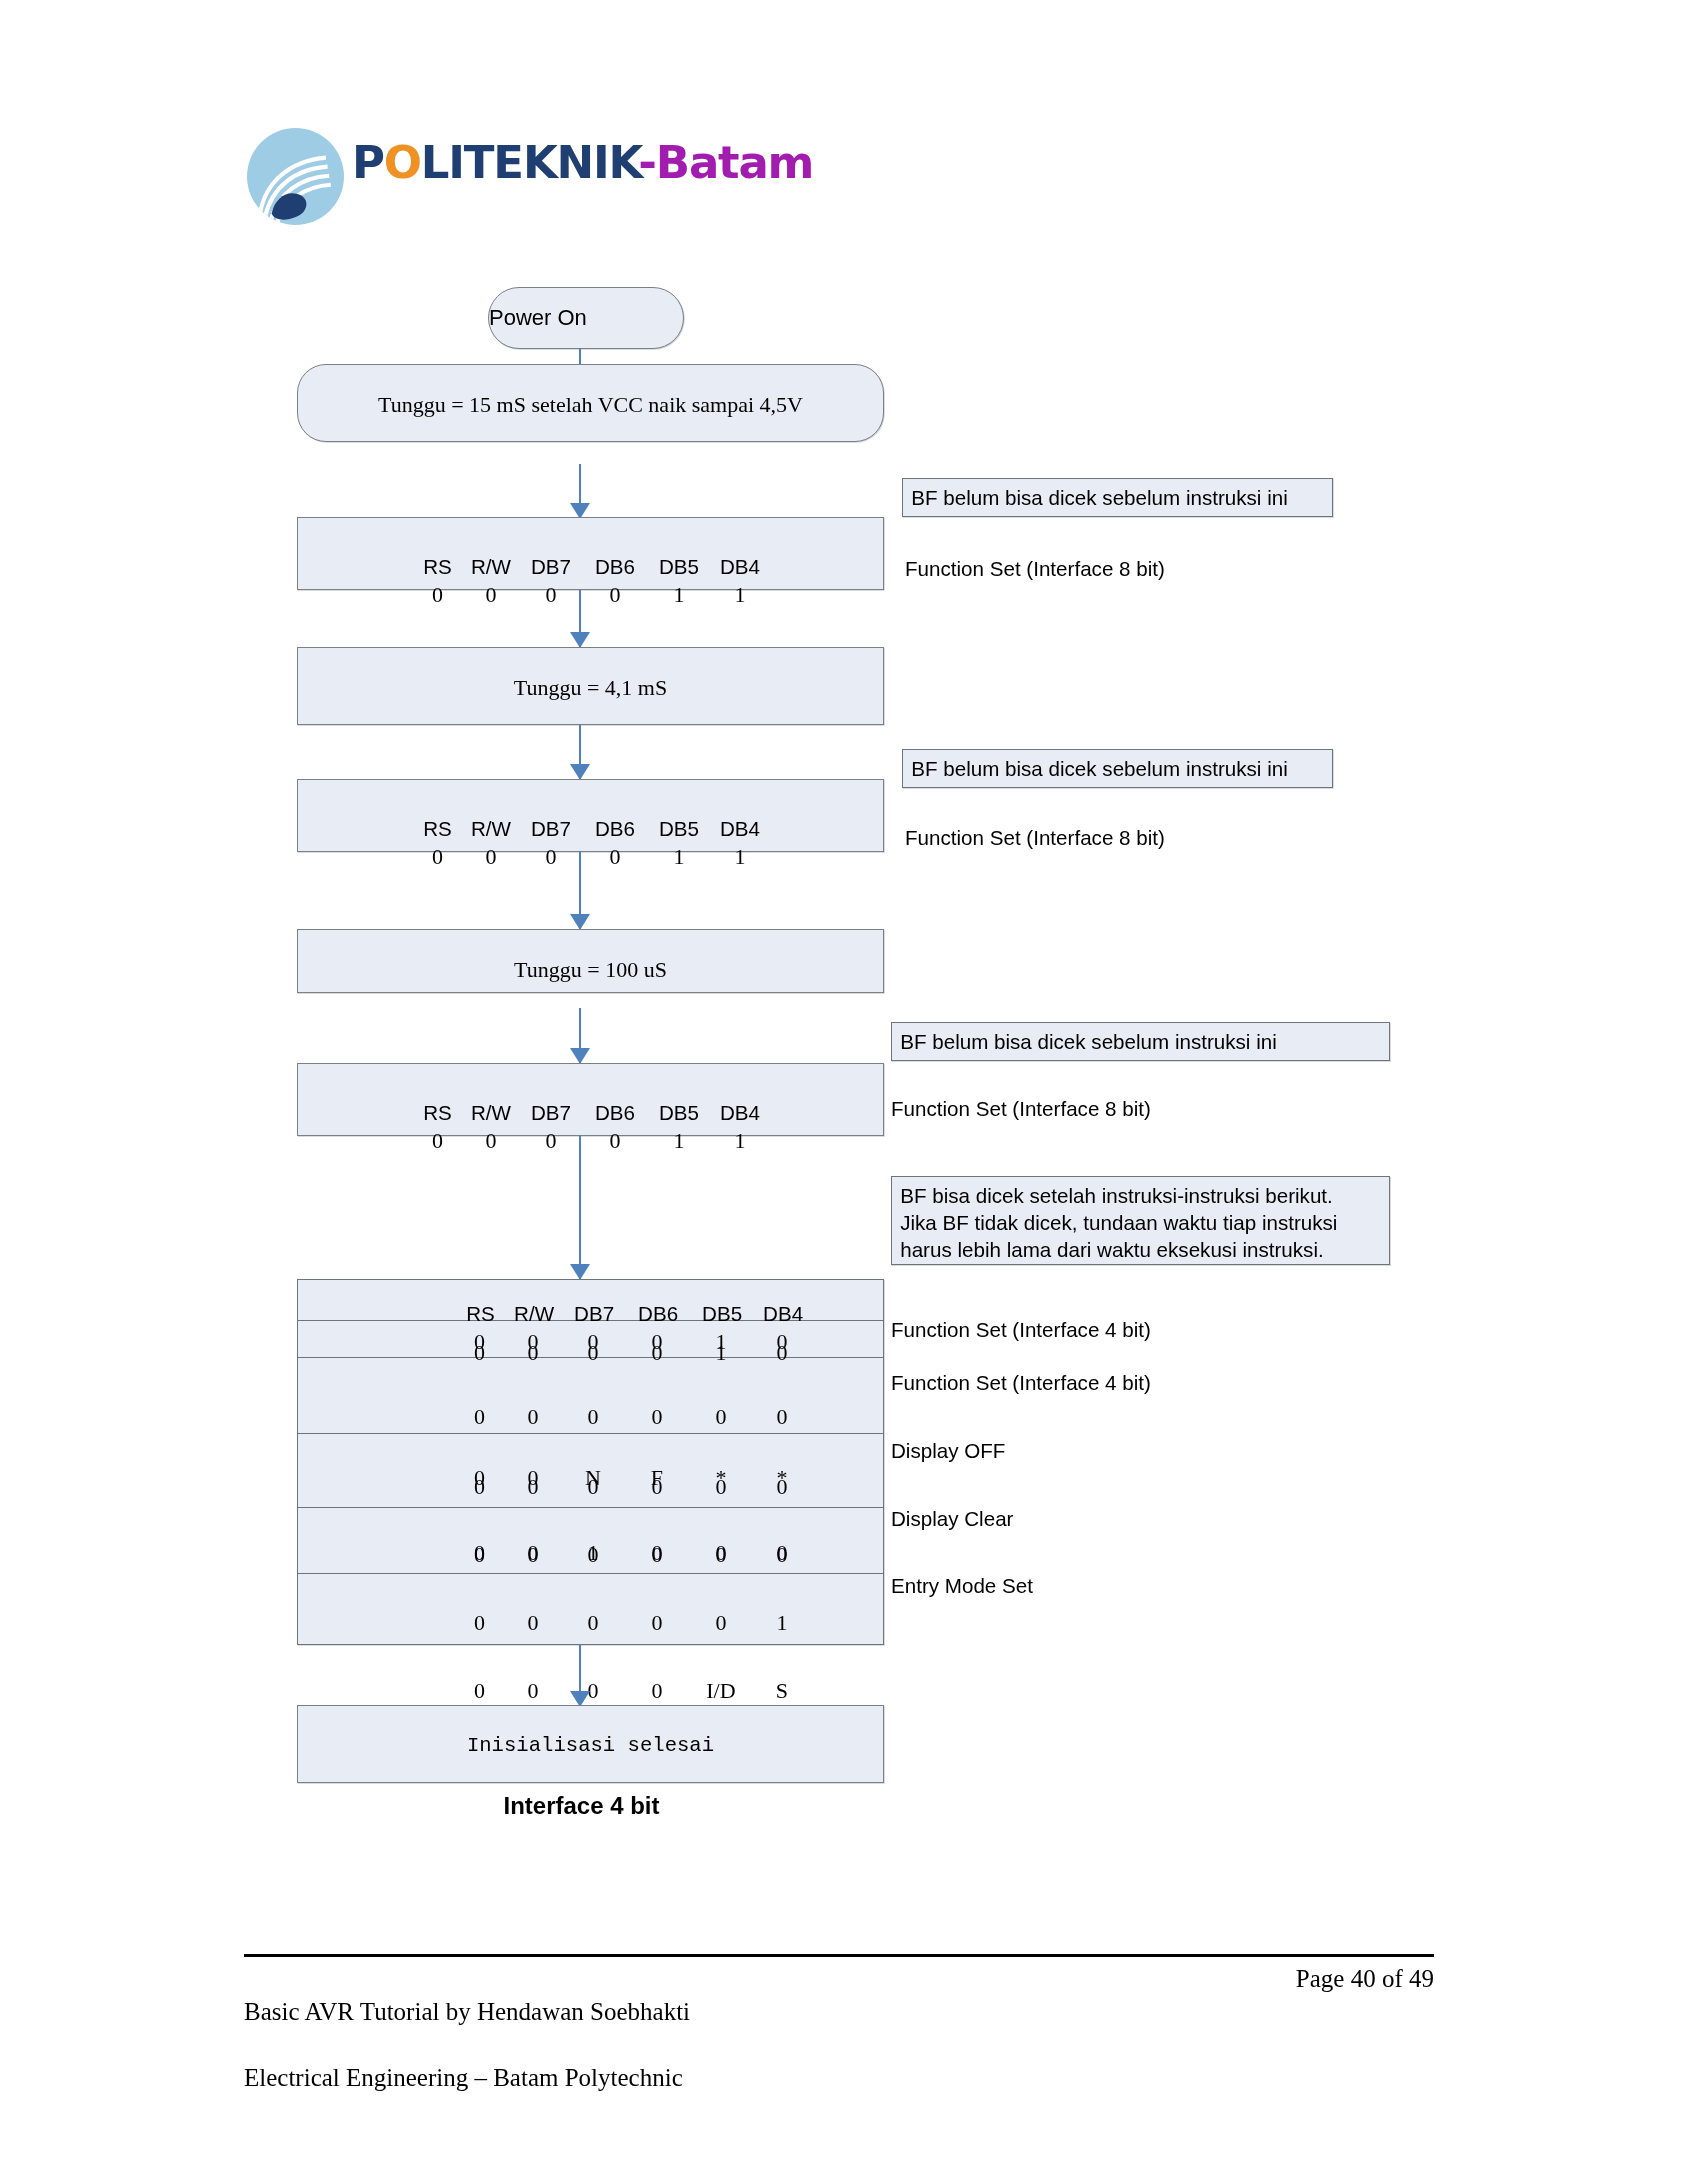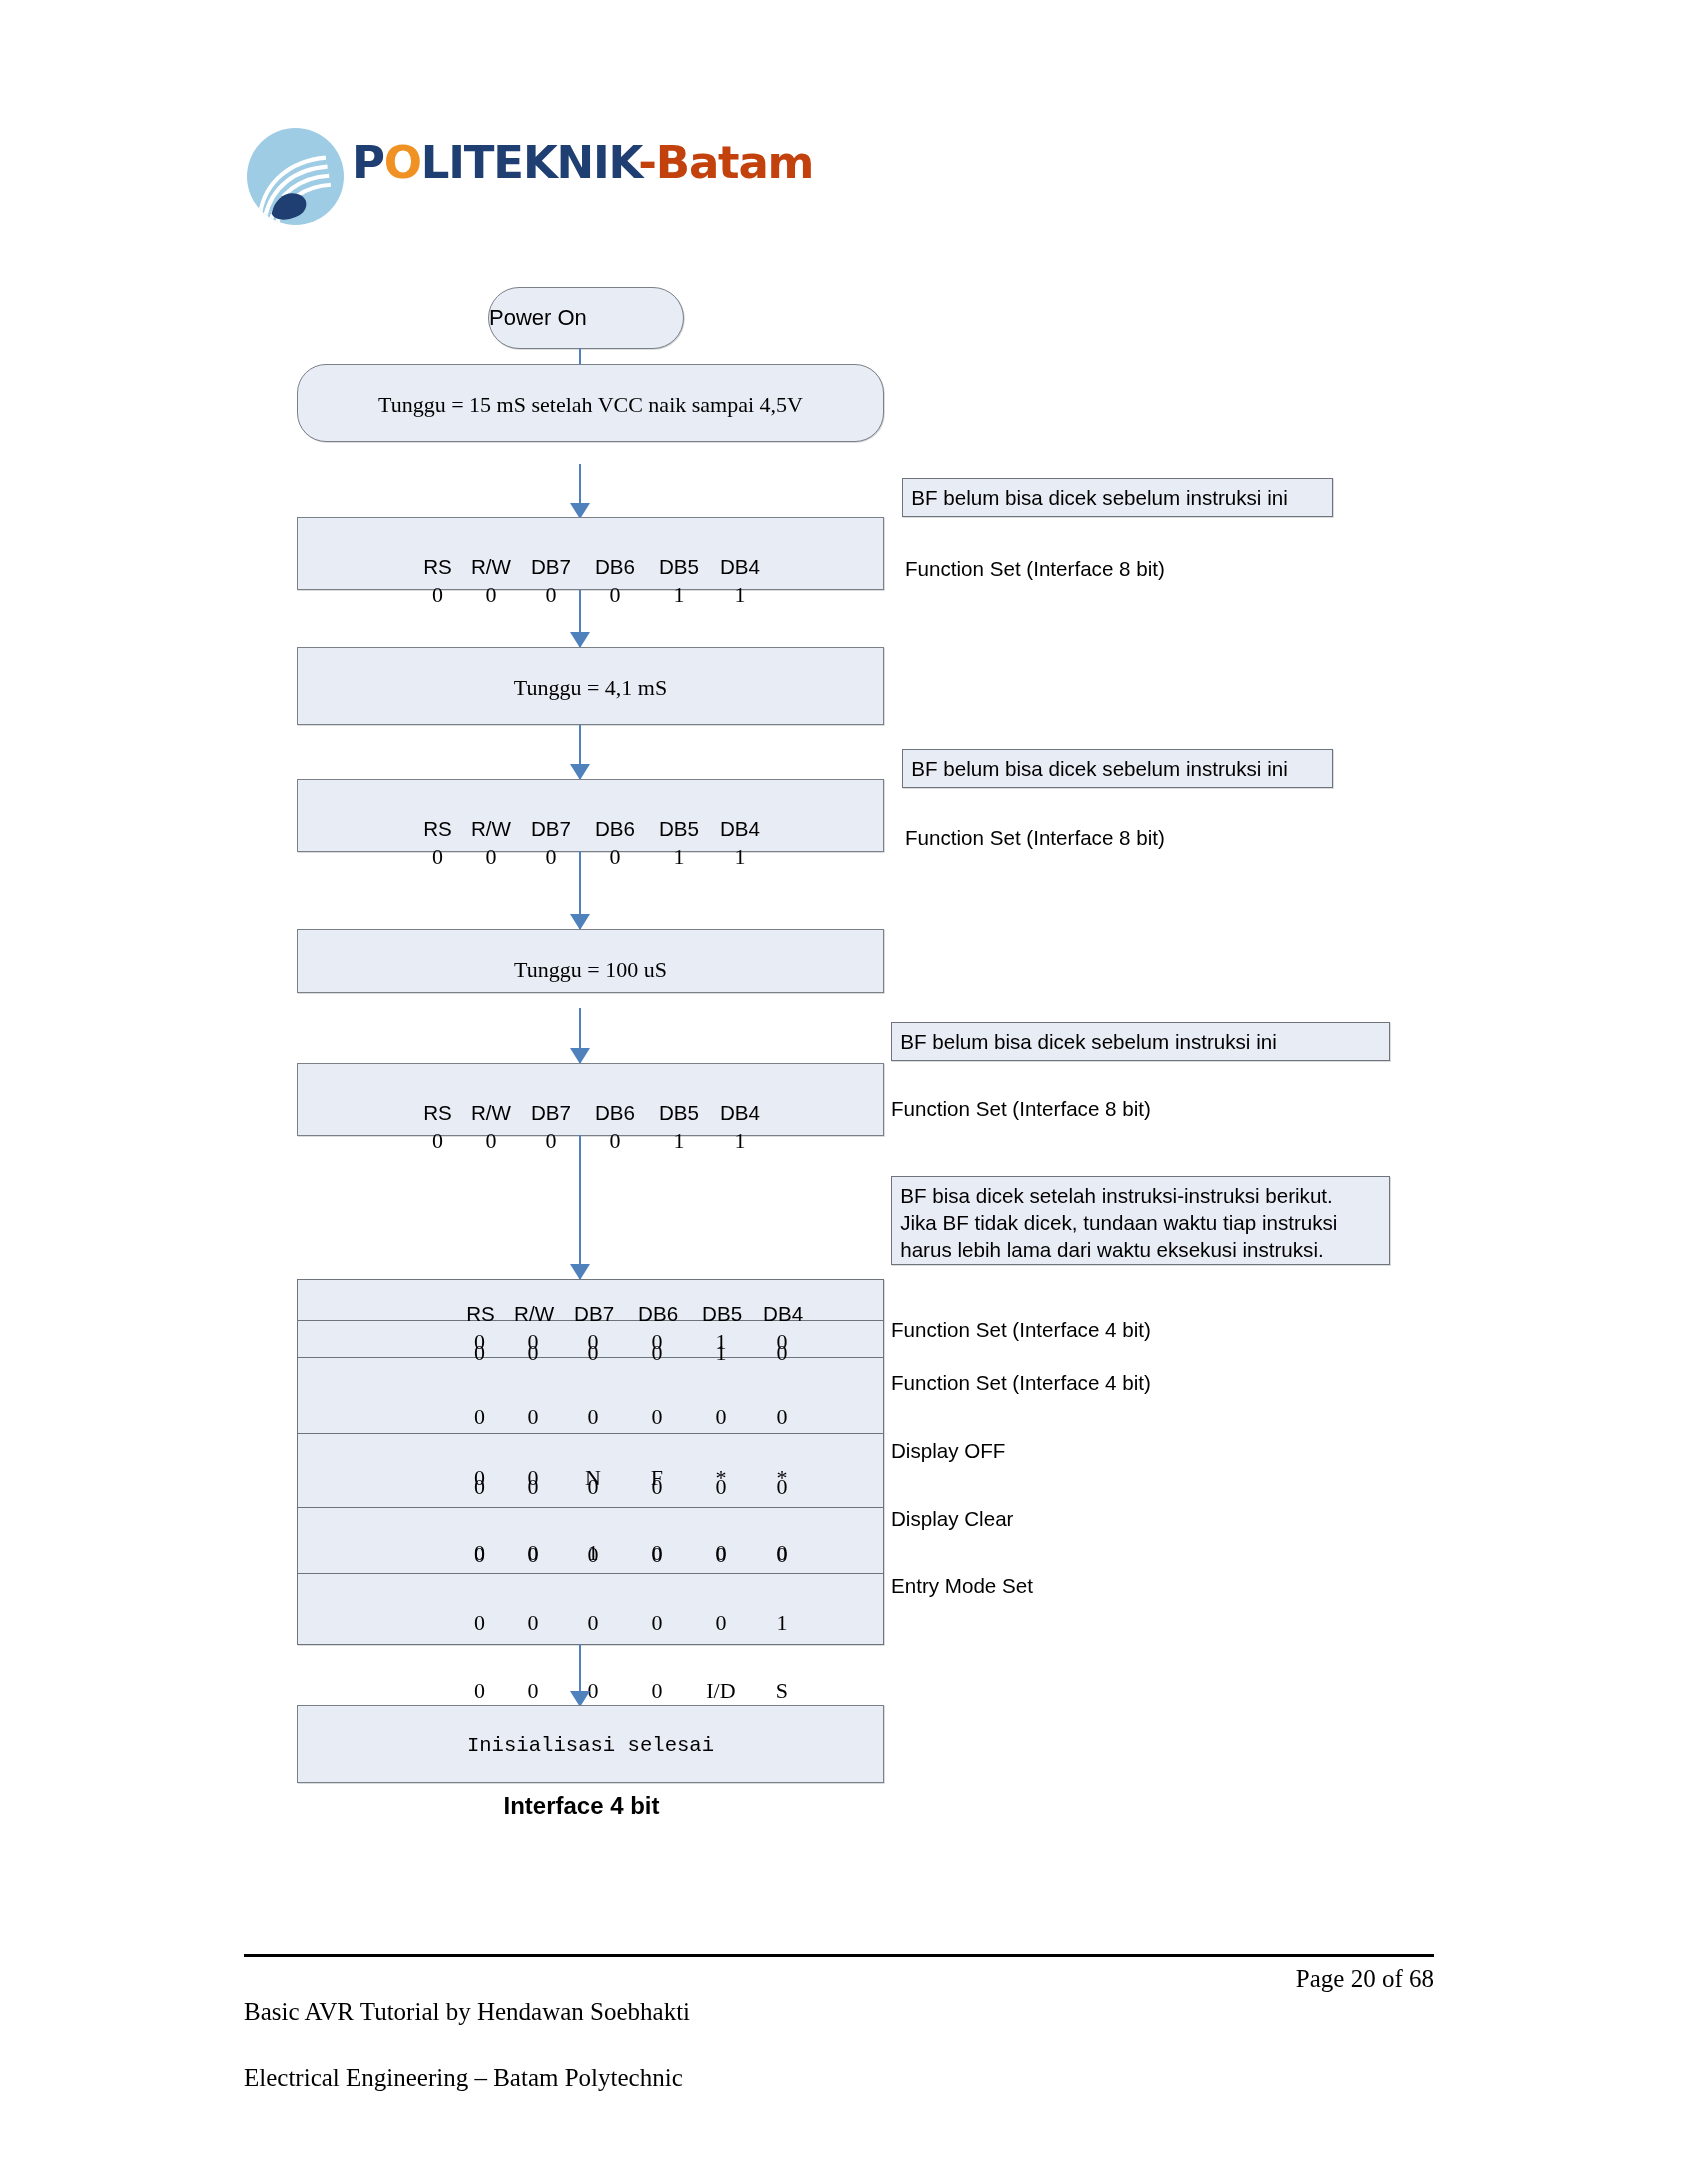--- a/index.html
+++ b/index.html
@@ -20,21 +20,21 @@
   }
   #logo .disc svg{position:absolute;left:0;top:0;}
   #logo .word{
     position:absolute;left:105px;top:11.5px;
     font-size:45px;font-weight:bold;letter-spacing:-1.2px;
     font-family:"DejaVu Sans", sans-serif;
     white-space:nowrap;line-height:1;
   }
   #logo .w-dark{color:#1f3f73;}
   #logo .w-orange{color:#ef9223;}
-  #logo .w-light{color:#c2410c;}
+  #logo .w-light{color:#a21caf;}
 
   
   .fbox{
     position:absolute;
     background:#e8ecf5;
     border:1.6px solid #7b7f88;
     box-sizing:border-box;
     box-shadow:0.8px 0.8px 0 rgba(120,125,135,.35);
   }
   .fbox .serif{
@@ -336,18 +336,18 @@
 
   <div id="caption">Interface 4 bit</div>
 
   <div id="footer">
     <div class="rule"></div>
     <div class="frow">
       <div class="fleft">
         <div>Basic AVR Tutorial by Hendawan Soebhakti</div>
         <div>Electrical Engineering – Batam Polytechnic</div>
       </div>
-      <div class="fright">Page 20 of 68</div>
+      <div class="fright">Page 40 of 49</div>
     </div>
   </div>
 
 </div>
 
 
 </body></html>

